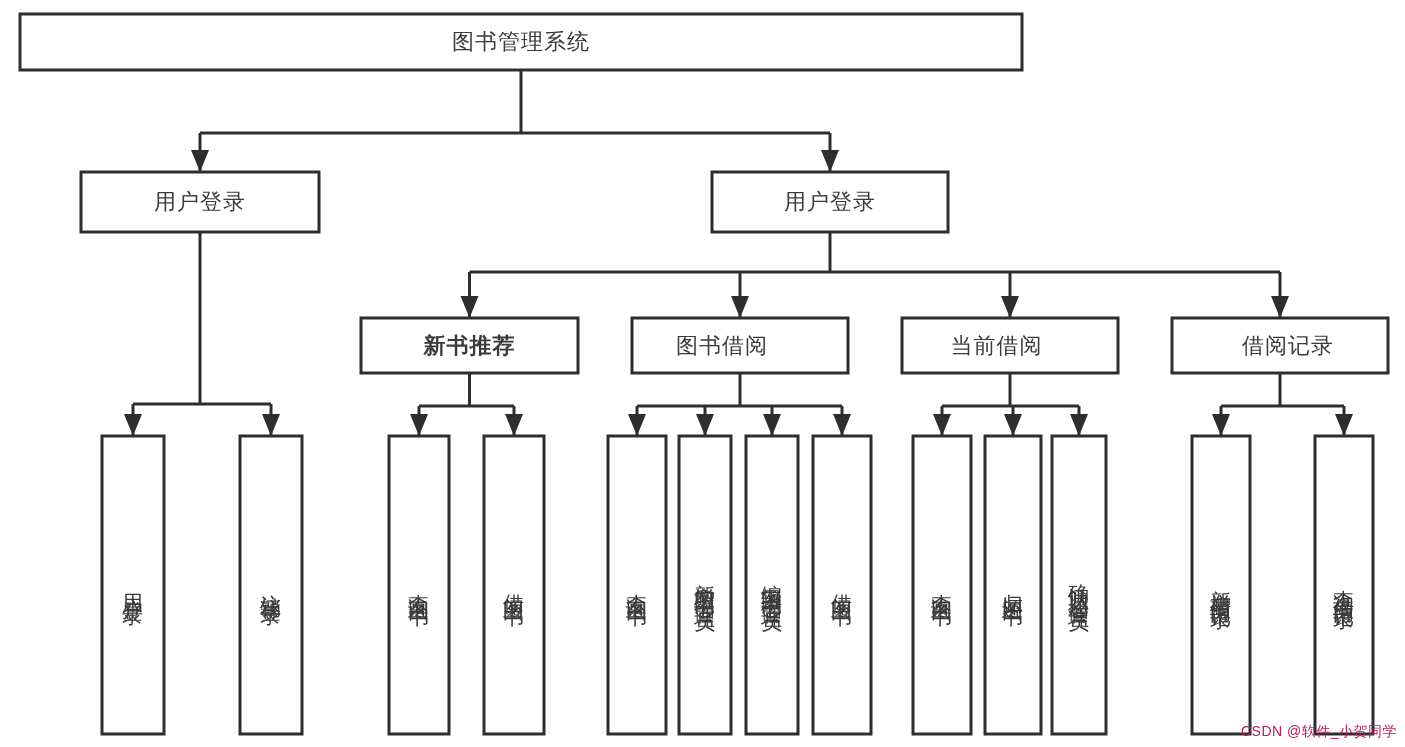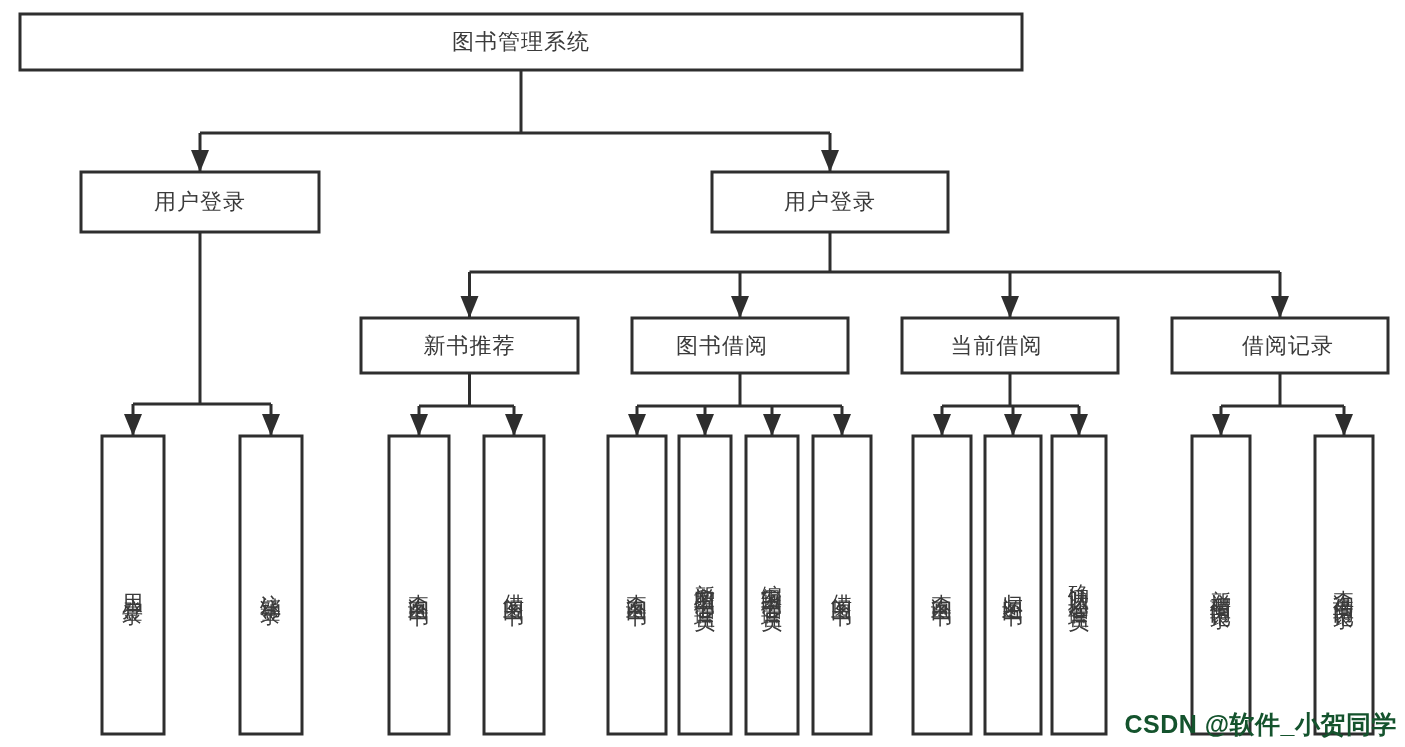--- a/index.html
+++ b/index.html
@@ -72,26 +72,25 @@
     font-size: 22px;
     color: #3a3a3a;
     letter-spacing: 1px;
     white-space: nowrap;
   }
   #watermark {
     position: absolute;
     right: 8px;
     bottom: 6px;
     font-family: "Liberation Sans", "DejaVu Sans", sans-serif;
-    font-size: 25px;
-    color: #14532d;
+    font-size: 14px;
+    color: #be185d;
     letter-spacing: 0.5px;
     white-space: nowrap;
     user-select: none;
-    font-weight: bold;
   }
 </style>
 </head>
 <body>
 
 <div id="diagram-root">
   <svg id="tree-svg" viewBox="0 0 1405 747" preserveAspectRatio="none">
     <g id="edges-layer">
         <line x1="521" y1="70" x2="521" y2="133" class="connector"></line>
         <line x1="200" y1="133" x2="830" y2="133" class="connector"></line>
@@ -172,21 +171,21 @@
   <div id="labels-layer">
       <div class="hlabel-wrap" style="left: 20px; top: 14px; width: 1002px; height: 56px;">
         <div class="hlabel-text">图书管理系统</div>
       </div>
       <div class="hlabel-wrap" style="left: 81px; top: 172px; width: 238px; height: 60px;">
         <div class="hlabel-text">用户登录</div>
       </div>
       <div class="hlabel-wrap" style="left: 712px; top: 172px; width: 236px; height: 60px;">
         <div class="hlabel-text">用户登录</div>
       </div>
-      <div class="hlabel-wrap" style="left: 361px; top: 318px; width: 217px; height: 55px;">
+      <div class="hlabel-wrap" style="left: 361px; top: 318px; width: 217px; height: 55px; font-weight: bold;">
         <div class="hlabel-text">新书推荐</div>
       </div>
       <div class="hlabel-wrap" style="left: 632px; top: 318px; width: 180px; height: 55px;">
         <div class="hlabel-text">图书借阅</div>
       </div>
       <div class="hlabel-wrap" style="left: 902px; top: 318px; width: 189px; height: 55px;">
         <div class="hlabel-text">当前借阅</div>
       </div>
       <div class="hlabel-wrap" style="left: 1172px; top: 318px; width: 232px; height: 55px;">
         <div class="hlabel-text">借阅记录</div>

